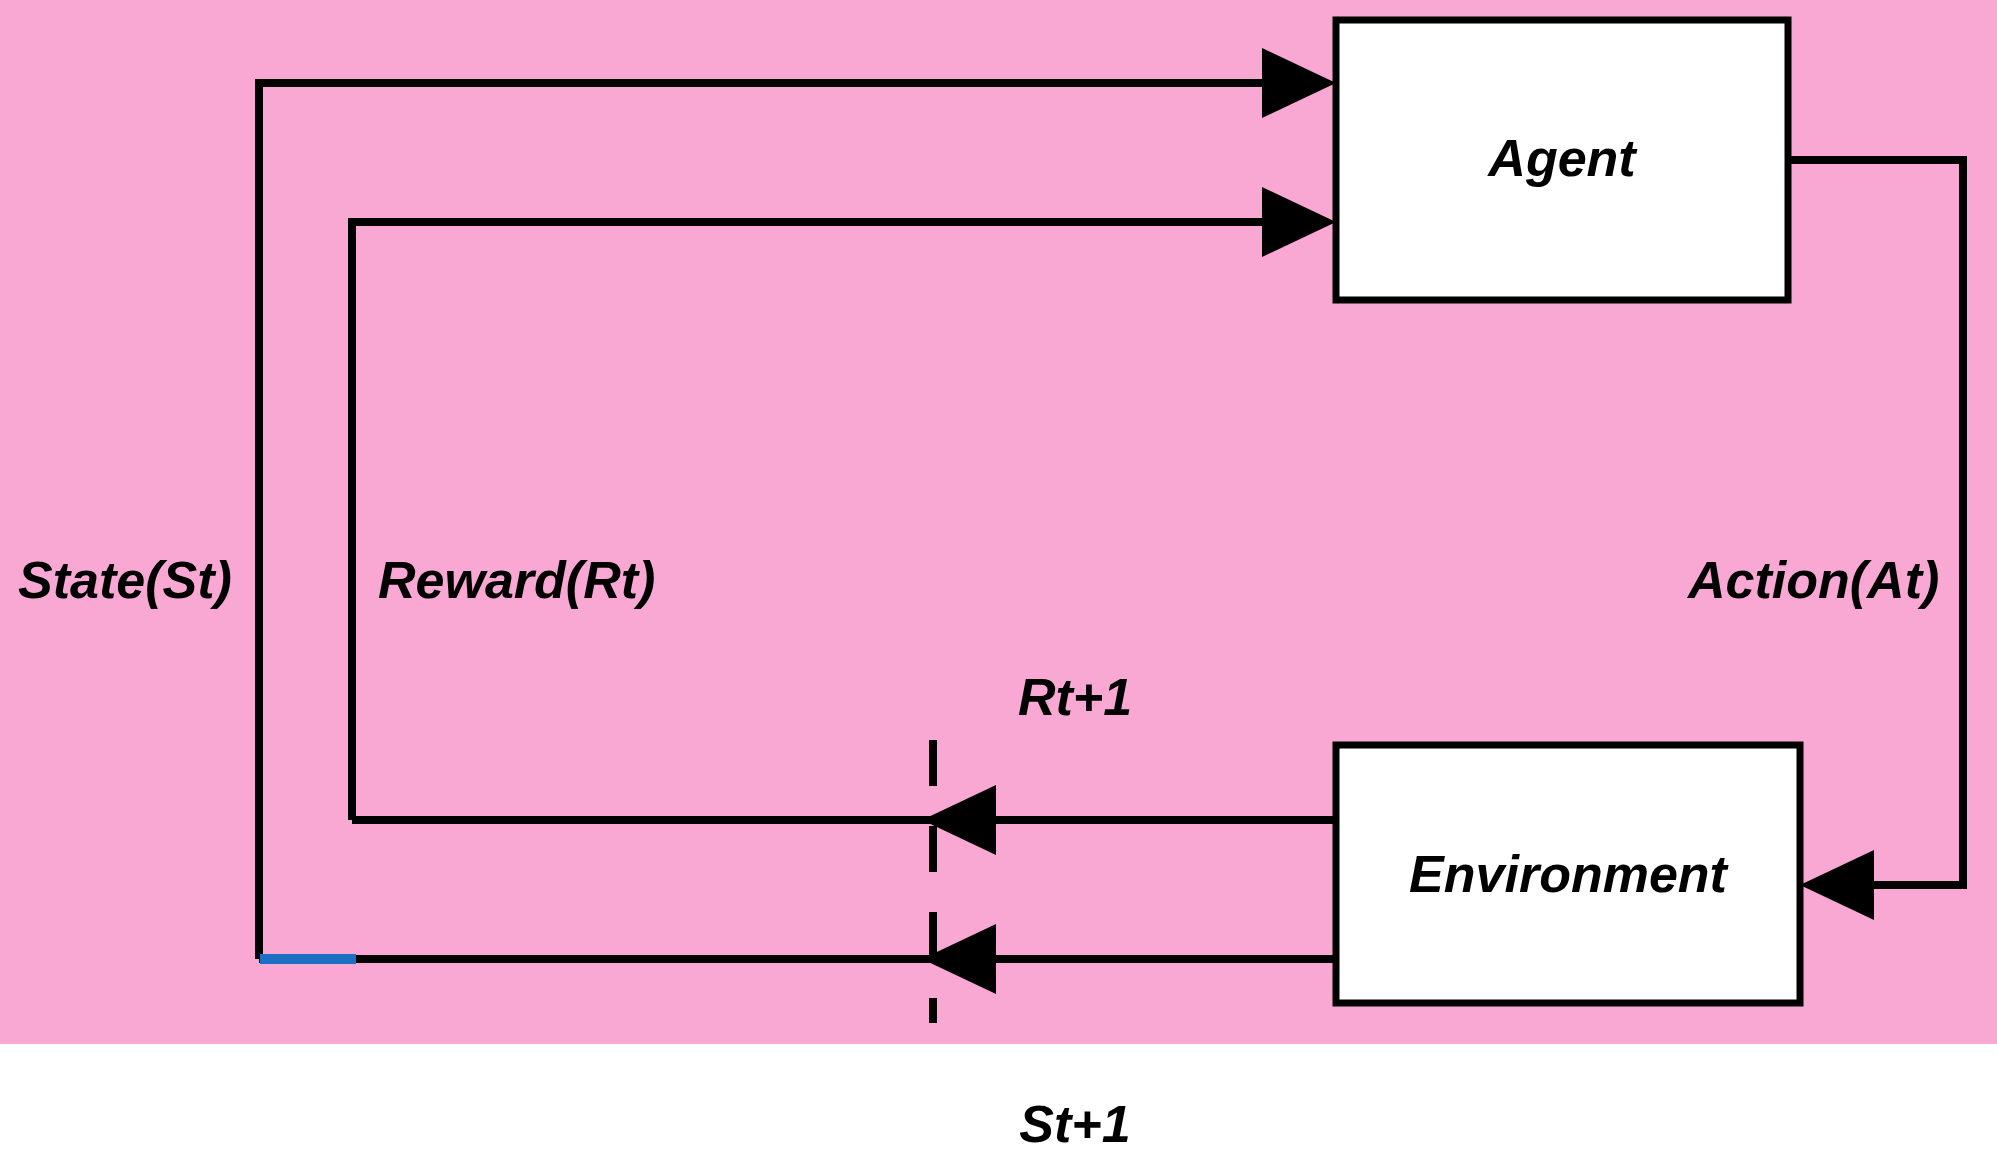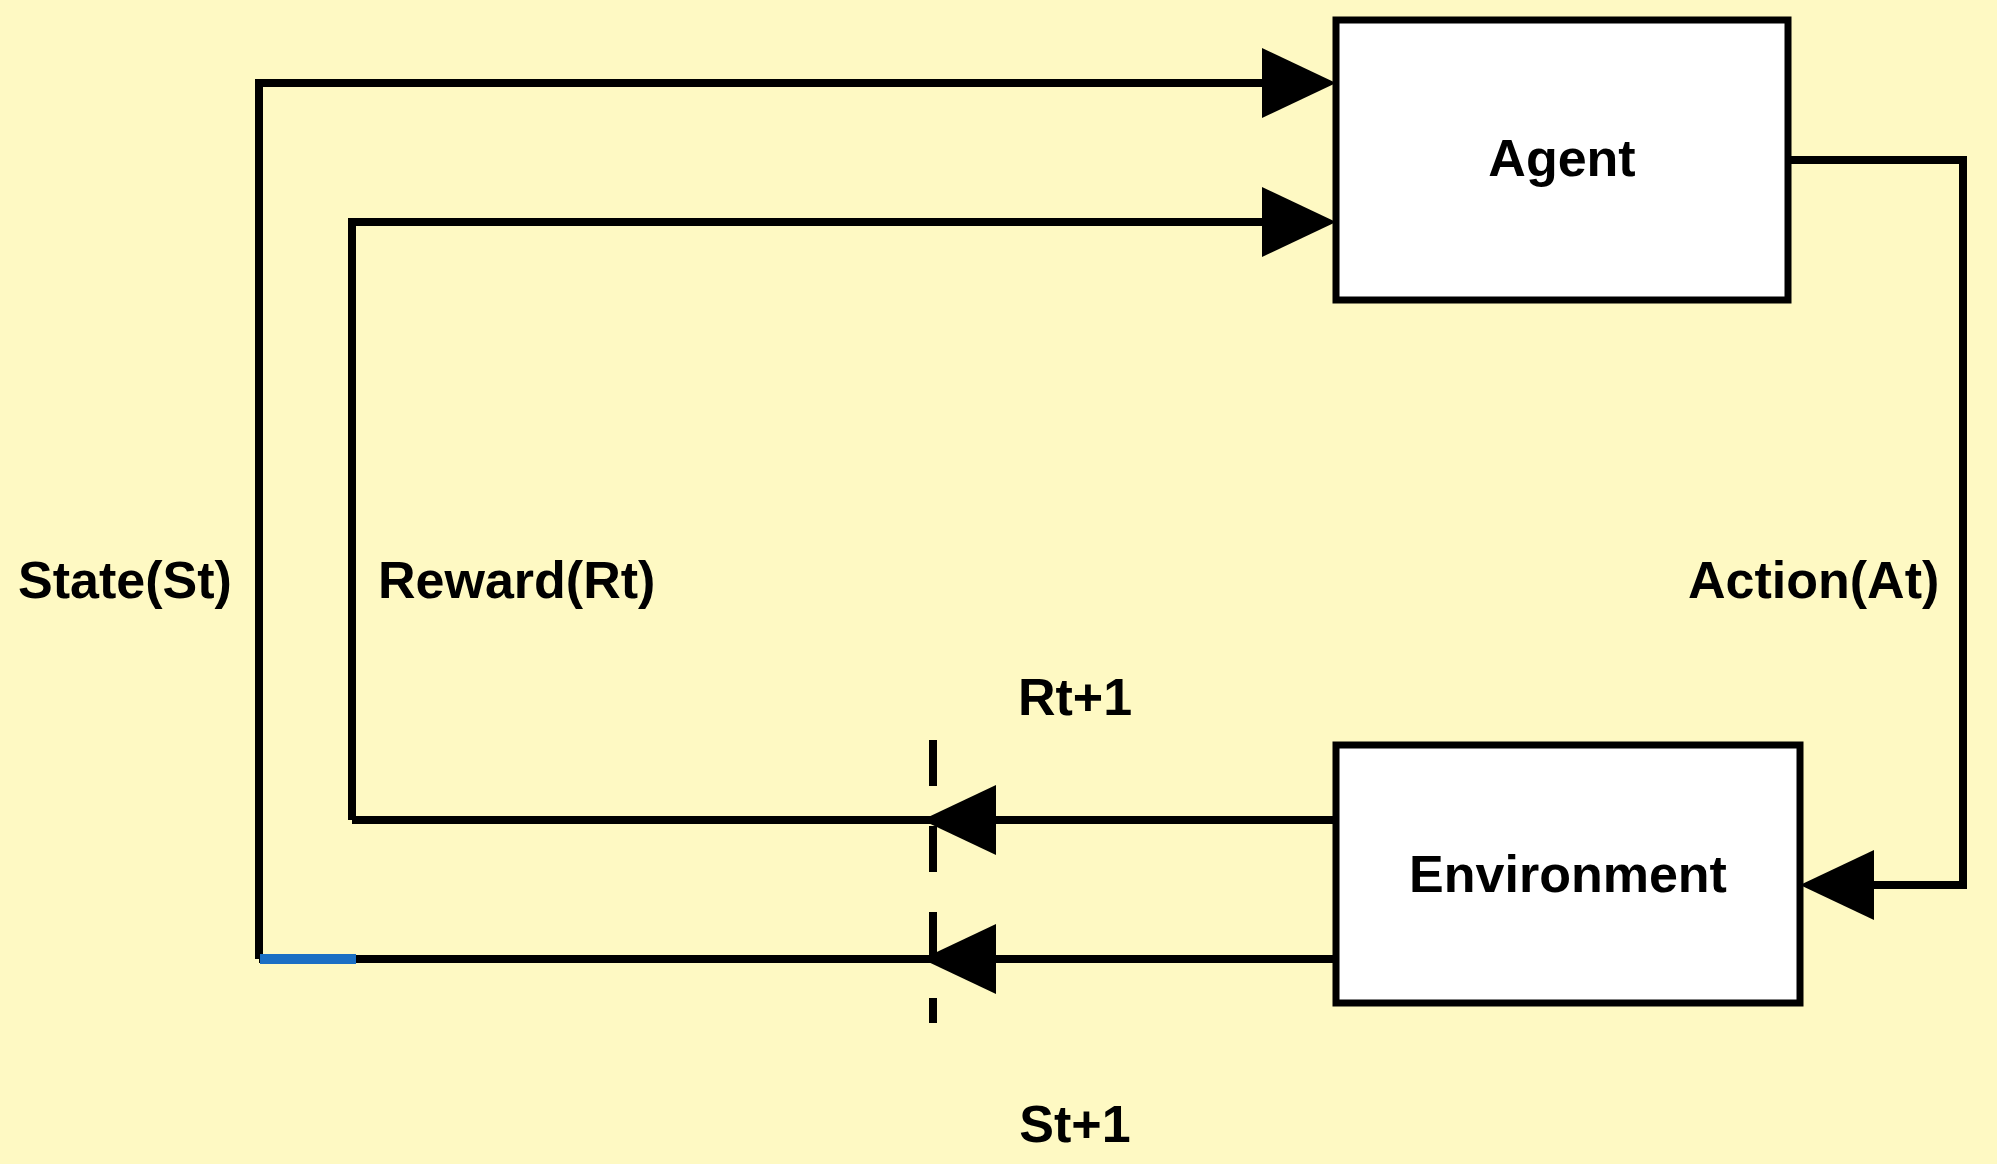--- a/index.html
+++ b/index.html
@@ -2,21 +2,21 @@
 <html><head>
 <meta charset="utf-8">
 <title>Reinforcement Learning Agent-Environment Loop</title>
 <style>
   html,body{margin:0;padding:0;background:#ffffff;}
   body{
     width:1997px;height:1168px;
     font-family:"Liberation Sans", sans-serif;
     overflow:hidden;
   }
-  #diagram-root{position:relative;width:1997px;height:1164px;background:#fef9c3;}
+  #diagram-root{position:relative;width:1997px;height:1044px;background:#f9a8d4;font-style:italic;}
   svg#rl-svg{position:absolute;left:0;top:0;width:1997px;height:1168px;display:block;}
   .box-rect{fill:#ffffff;stroke:#000000;stroke-width:7;}
   .flow-line{stroke:#000000;stroke-width:8;fill:none;stroke-linecap:butt;stroke-linejoin:miter;}
   .flow-line-blue{stroke:#1B6FC4;stroke-width:10;fill:none;stroke-linecap:butt;}
   .divider-dashed{stroke:#000000;stroke-width:8;fill:none;stroke-dasharray:46 40;stroke-linecap:butt;}
   .arrow-head{fill:#000000;stroke:none;}
   .box-label{
     font-family:"Liberation Sans", sans-serif;
     font-weight:bold;
     font-size:52px;

